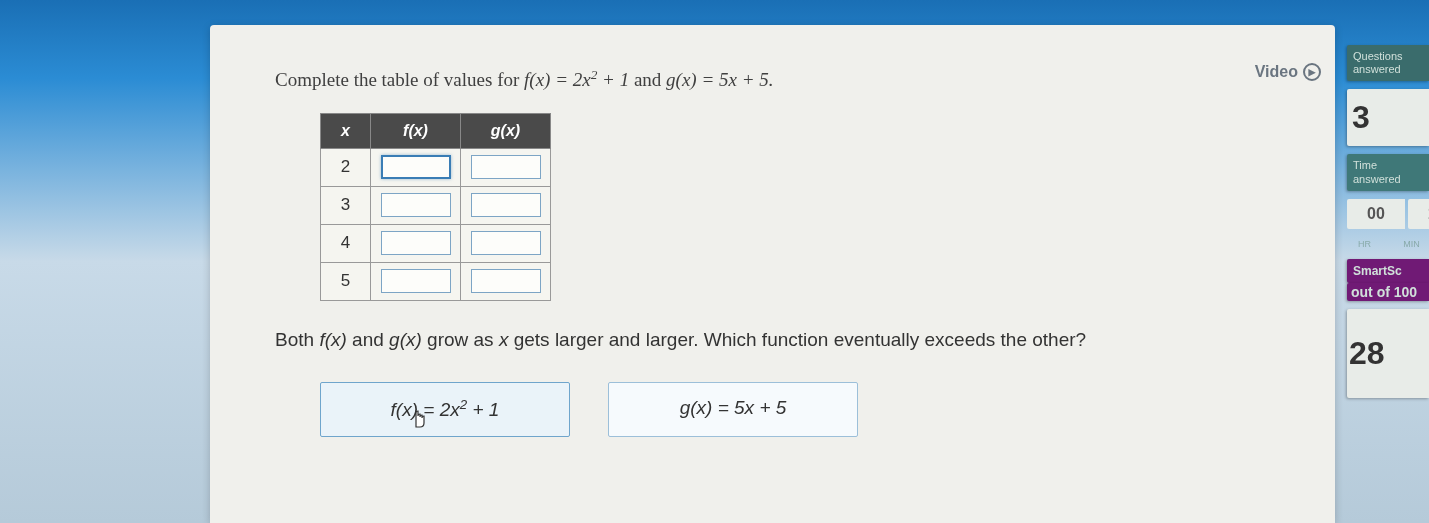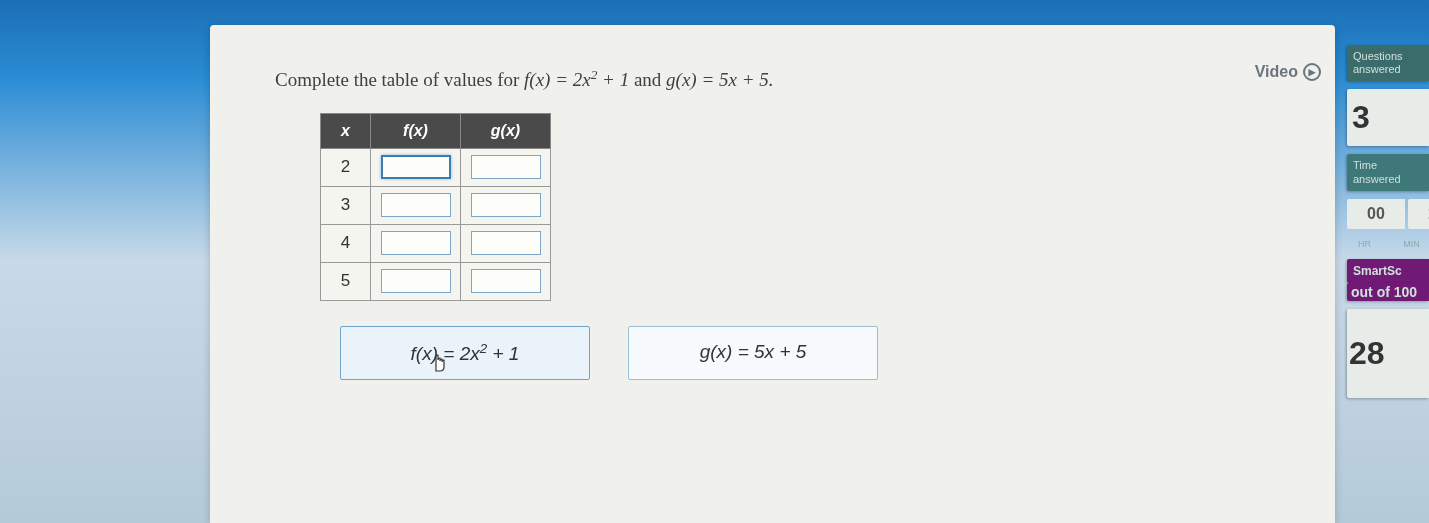--- a/index.html
+++ b/index.html
@@ -94,21 +94,21 @@
     }
     .question-text {
       font-size: 19px;
       color: #333;
       line-height: 1.5;
       margin-bottom: 28px;
     }
     .choices {
       display: flex;
       gap: 38px;
-      margin-left: 65px;
+      margin-left: 45px;
     }
     .choice {
       border: 1px solid #9cbfd9;
       background: #f6fafd;
       padding: 14px 30px;
       font-size: 19px;
       font-style: italic;
       color: #333;
       cursor: pointer;
       min-width: 250px;
@@ -222,20 +222,23 @@
         <td><input class="cell-input" value="" style=""></td>
       </tr>
       <tr>
         <td>5</td>
         <td><input class="cell-input" value="" style=""></td>
         <td><input class="cell-input" value="" style=""></td>
       </tr>
     </tbody>
   </table>
 
+  <div class="question-text">
+    <span>Both </span><span class="fn">f(x)</span><span> and </span><span class="fn">g(x)</span><span> grow as </span><span class="fn">x</span><span> gets larger and larger. Which function eventually exceeds the other?</span>
+  </div>
 
   <div class="choices">
     <div class="choice hover" style="position:relative;">
       <span>f(x) = 2x</span><span class="sup">2</span><span> + 1</span>
       <span class="cursor" style="left:88px; top:22px;">
         <svg width="22" height="26" viewBox="0 0 22 26">
             <path d="M7 22 L7 8 Q7 6 9 6 L9 11 Q9 9 11 9 L11 12 Q11 10 13 10 L13 13 Q13 11 15 11 L15 18 Q15 22 11 22 Z" fill="#fff" stroke="#333" stroke-width="1.2"></path>
           </svg>
       </span>
     </div>

